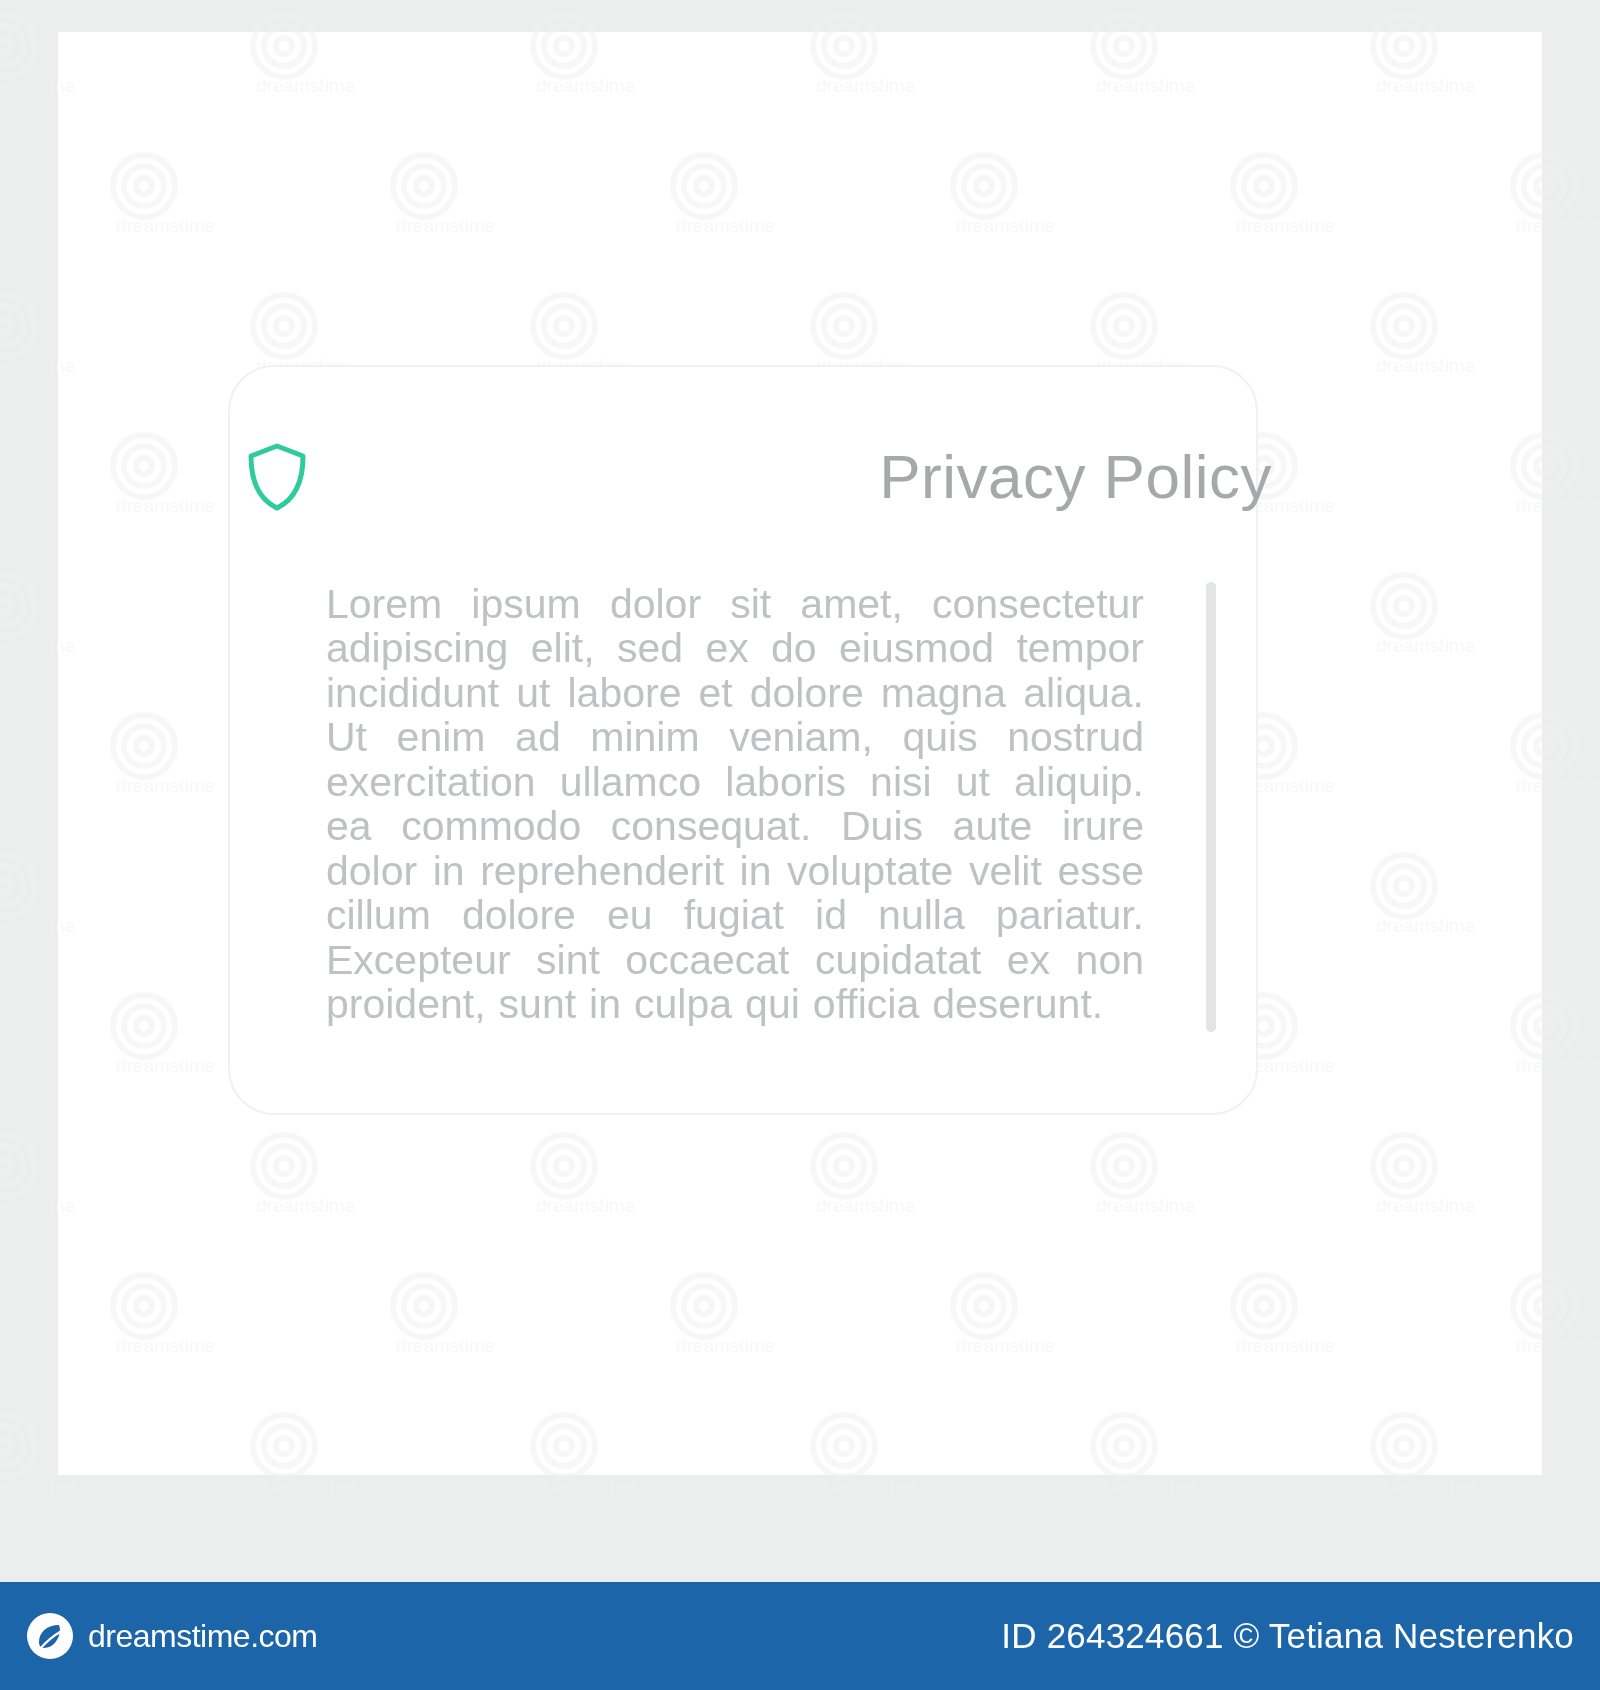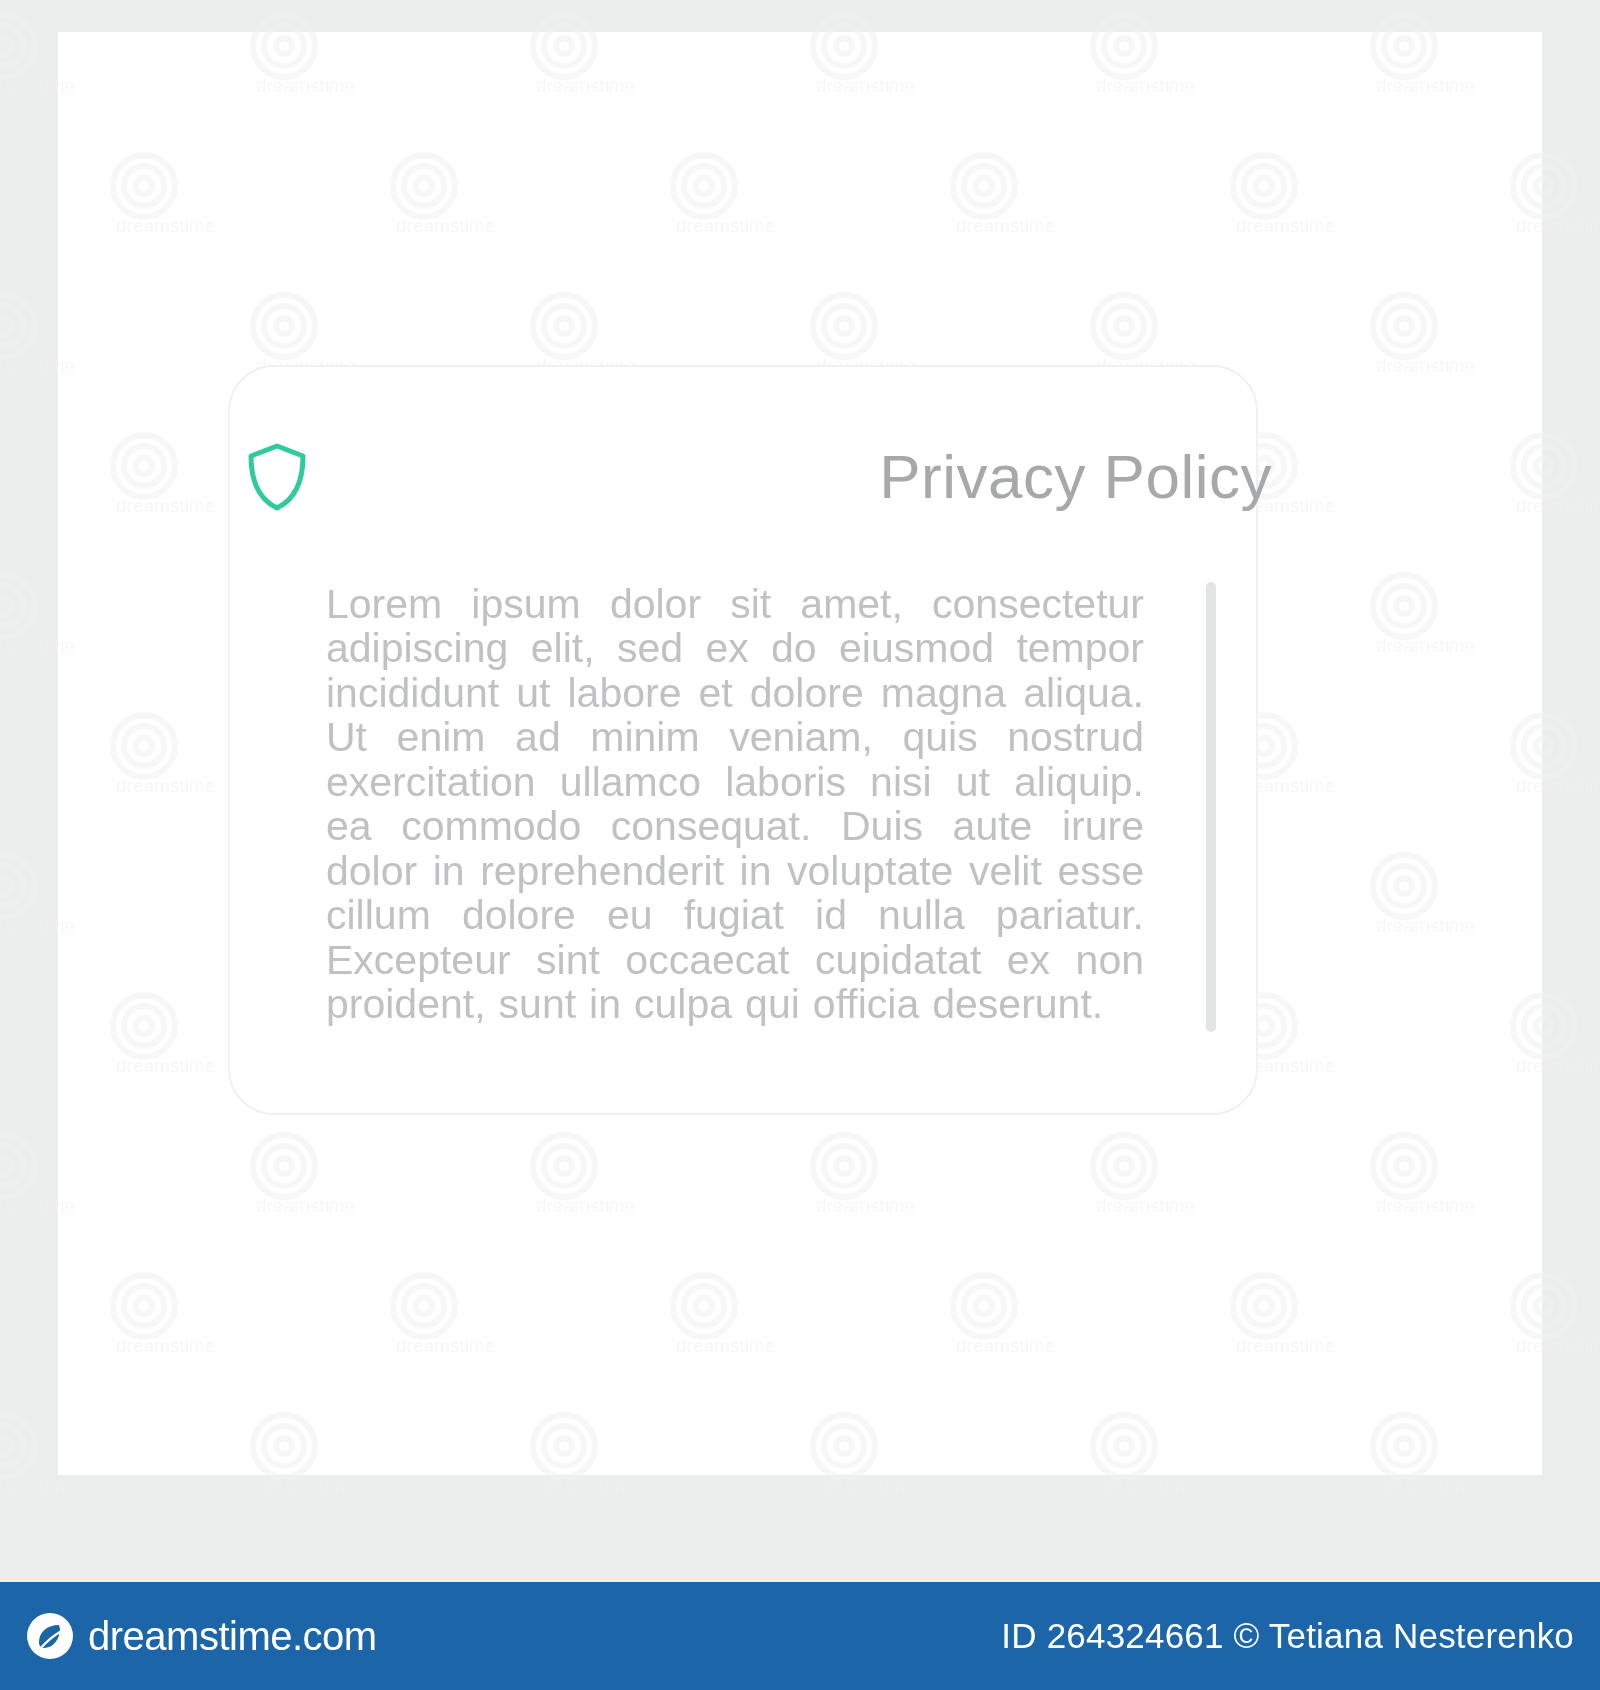--- a/index.html
+++ b/index.html
@@ -142,21 +142,21 @@
     align-items: center;
     gap: 14px;
   }
   .brand-mark {
     width: 48px;
     height: 48px;
     position: relative;
   }
   .brand-text {
     color: #ffffff;
-    font-size: 40px;
+    font-size: 32px;
     letter-spacing: -0.5px;
     font-weight: 400;
   }
   .credit {
     color: #ffffff;
     font-size: 35px;
     letter-spacing: 0.2px;
     white-space: nowrap;
   }
 </style>

